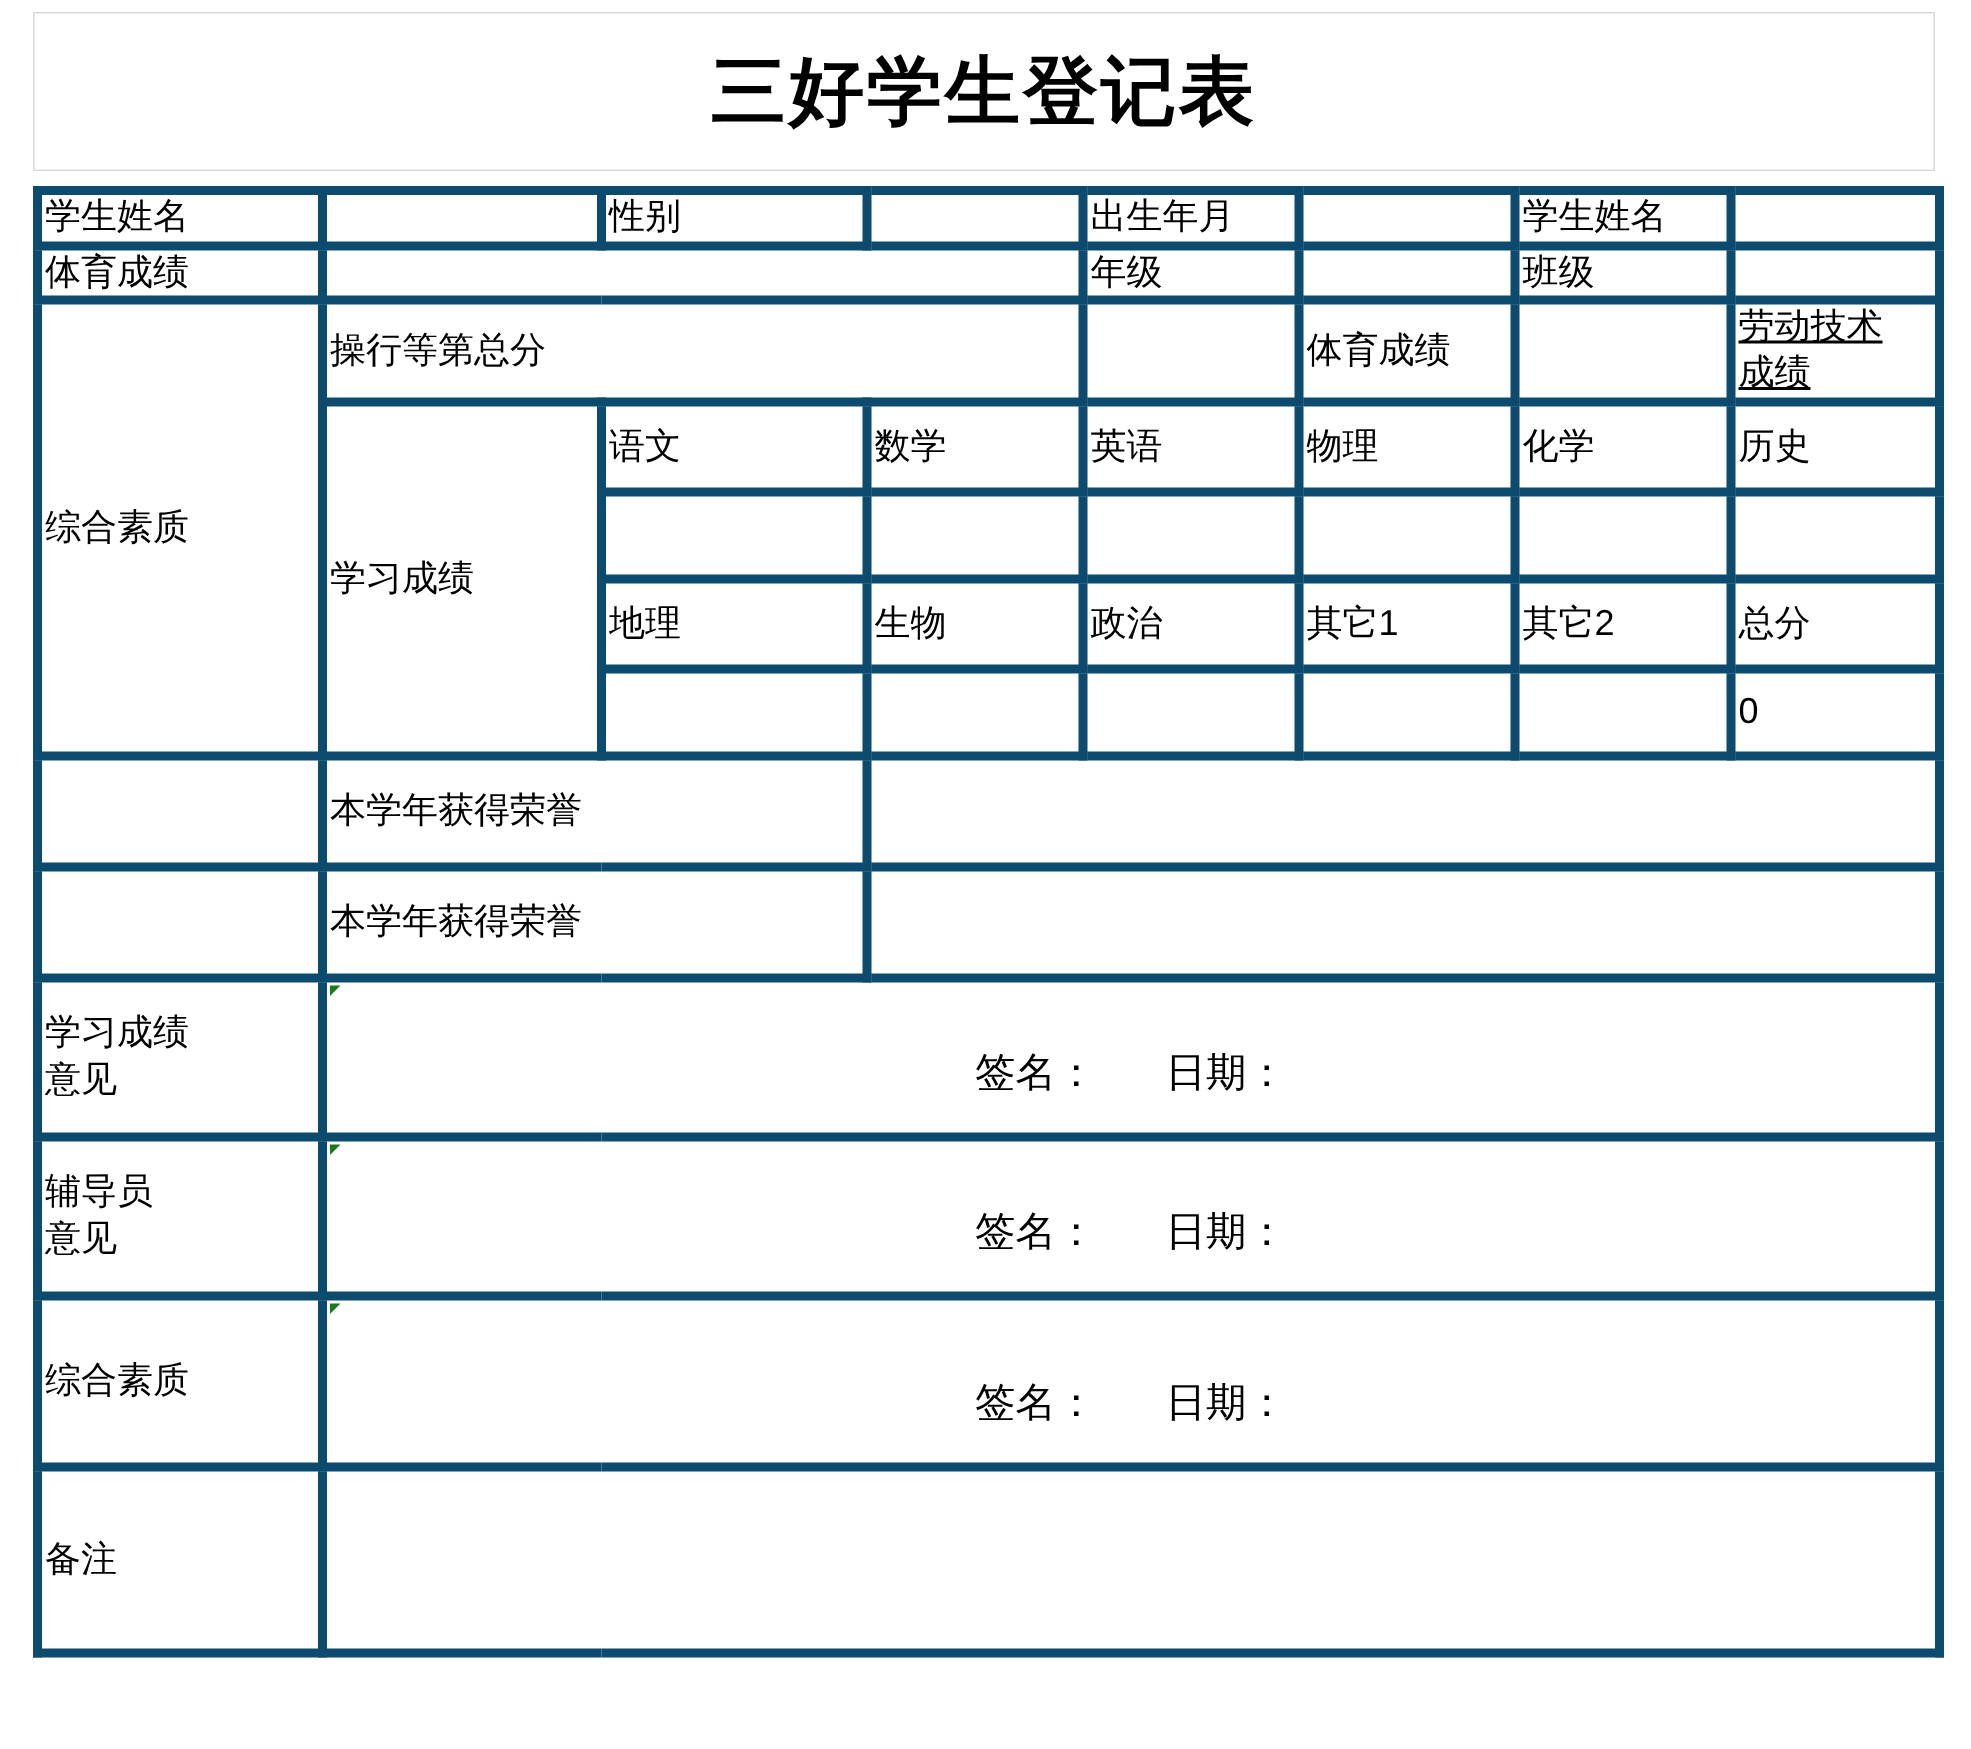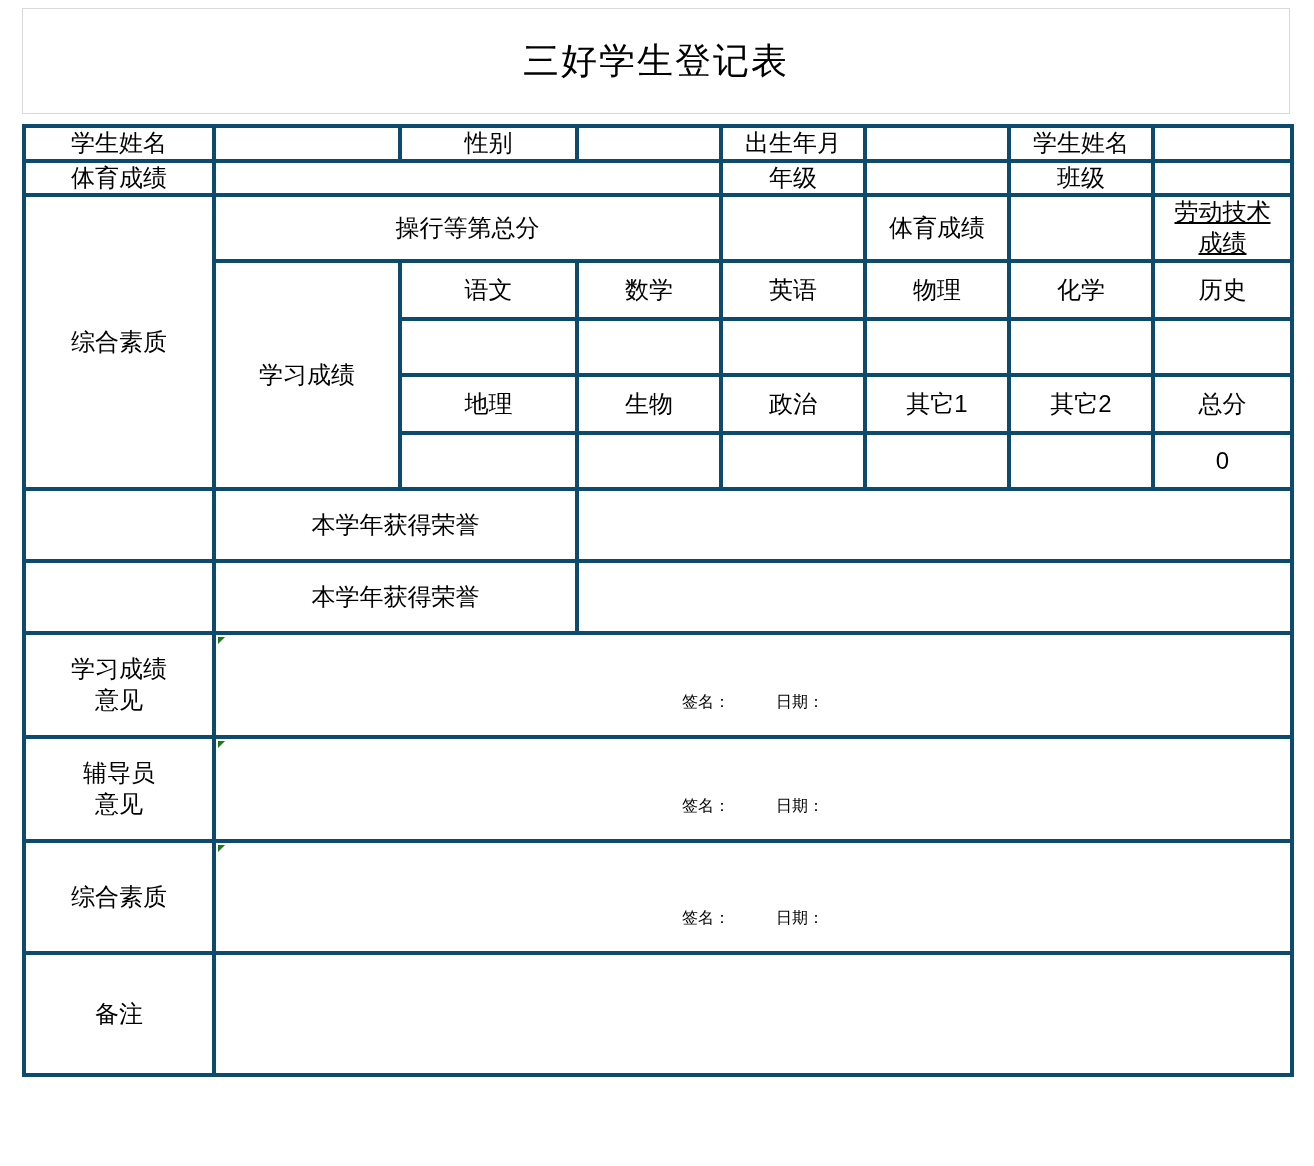--- a/index.html
+++ b/index.html
@@ -26,48 +26,47 @@
     top: 8px;
     width: 1268px;
     height: 106px;
     border: 1px solid #d9d9d9;
     box-sizing: border-box;
     display: flex;
     align-items: center;
     justify-content: center;
   }
   .title-text {
-    font-size: 36px;
-    font-weight: normal;
+    font-size: 50px;
+    font-weight: bold;
     letter-spacing: 2px;
     line-height: 1;
     text-align: center;
   }
   table.reg {
     position: absolute;
     left: 22px;
     top: 124px;
     width: 1268px;
     border-collapse: collapse;
     table-layout: fixed;
   }
   table.reg td {
-    border: 4px solid #0c4a6e;
-    text-align: center;
+    border: 6px solid #0c4a6e;
     vertical-align: middle;
     font-size: 24px;
     padding: 0 2px;
     line-height: 1.28;
   }
   td.blank { }
   td.two-line { line-height: 1.3; text-decoration: underline; }
   .sig-inner {
     display: flex;
     gap: 46px;
-    font-size: 16px;
+    font-size: 27px;
   }
   .opinion-cell {
     position: relative;
     text-align: center;
     vertical-align: bottom !important;
     padding-bottom: 22px !important;
   }
   .corner-mark {
     position: absolute;
     left: 2px;

